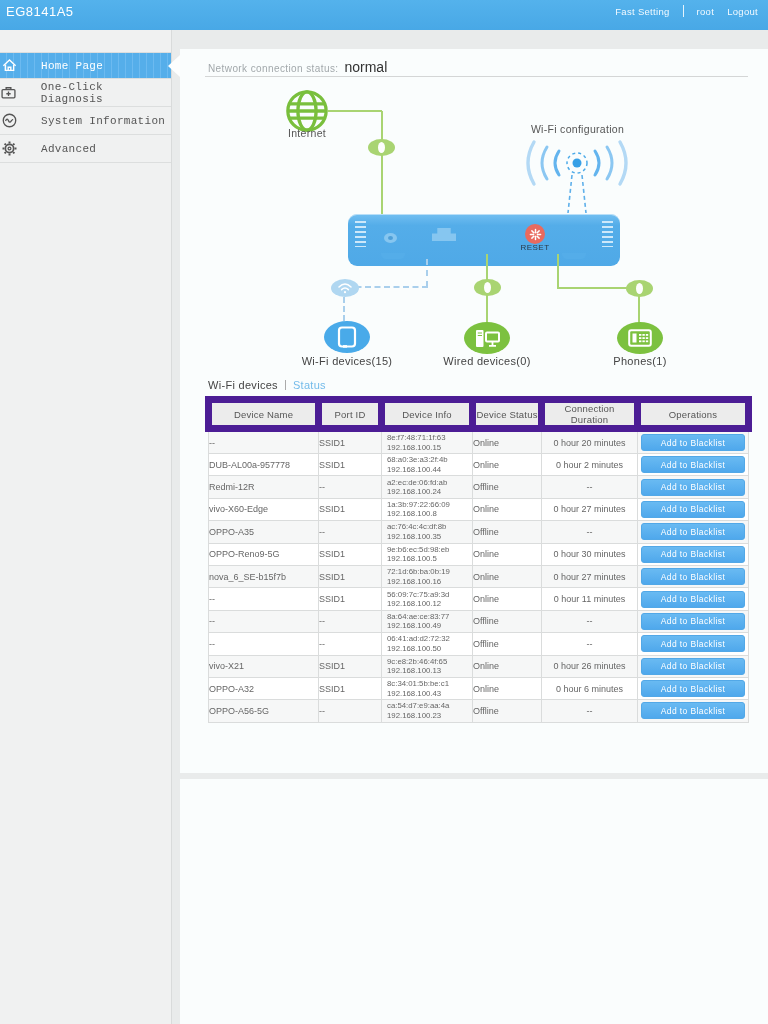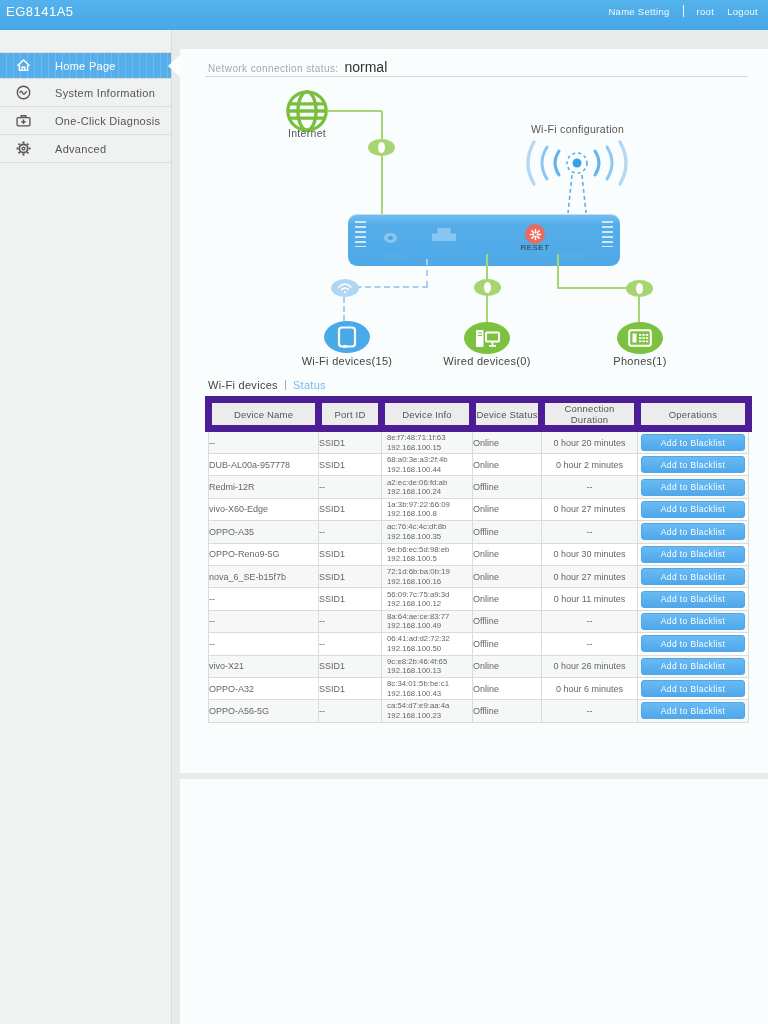--- a/index.html
+++ b/index.html
@@ -11,22 +11,22 @@
     background:linear-gradient(#54b2ec,#48a8e6); display:flex; align-items:center;
     justify-content:space-between; padding:0 10px 8px 6px; z-index:30; }
   .brand { color:#fff; font-size:13px; letter-spacing:.5px; }
   .topbar-right { display:flex; align-items:center; gap:13px; }
   .toplink { color:#f2faff; font-size:9.5px; text-decoration:none; letter-spacing:.3px; cursor:pointer; }
   .tdiv { width:1px; height:12px; background:rgba(255,255,255,.85); }
 
   
   .sidebar { position:absolute; left:0; top:30px; width:172px; height:994px;
     background:#f0f1f1; border-right:1px solid #d9dbdb; }
-  .side-item { height:28px; display:flex; align-items:center; gap:9px; padding-left:14px;
-    border-bottom:1px solid #dcdede; font-size:11px; color:#555; cursor:pointer; position:relative; }
+  .side-item { height:28px; display:flex; align-items:center; gap:9px; padding-left:0;
+    border-bottom:1px solid #dcdede; font-size:11px; color:#555; cursor:pointer; position:relative;font-family:Liberation Mono, monospace; }
   .side-item:first-child { margin-top:22px; border-top:1px solid #dcdede; height:27px; }
   .side-item .slabel { padding-left:14px; letter-spacing:.3px; }
   .side-item.active { color:#fff;
     background:repeating-linear-gradient(90deg,#55aeea 0,#55aeea 6px,#6cbaf0 6px,#6cbaf0 7px); }
   .sicon { width:18px; height:18px; display:inline-flex; align-items:center; justify-content:center; }
   .active-arrow { position:absolute; left:168px; top:2px; width:0; height:0;
     border-top:11px solid transparent; border-bottom:11px solid transparent; border-right:12px solid #fdfefe; }
 
   
   .panel { position:absolute; background:#fafdfd; }
@@ -97,21 +97,21 @@
   .bl-btn { display:block; margin:0 auto; width:104px; height:17px; border:1px solid #52a8e7;
     border-radius:3px; background:linear-gradient(#69baf2,#4fa8ec); color:#fff; font-size:8.5px;
     font-family:"Liberation Sans",sans-serif; letter-spacing:.4px; cursor:pointer; padding:0; line-height:14px; }
 </style>
 </head>
 <body>
 
 <div class="topbar">
   <div class="brand">EG8141A5</div>
   <div class="topbar-right">
-    <a class="toplink">Name Setting</a>
+    <a class="toplink">Fast Setting</a>
     <span class="tdiv"></span>
     <a class="toplink">root</a>
     <a class="toplink">Logout</a>
   </div>
 </div>
 
 <div class="sidebar">
   <div class="side-item active">
     <span class="sicon">
       <svg width="17" height="17" viewBox="0 0 18 18" fill="none" stroke="#fff" stroke-width="1.5">
@@ -119,36 +119,36 @@
           <path d="M4.6 8.2 V14.2 H13.4 V8.2"></path>
           <path d="M7.6 14.2 V10.8 H10.4 V14.2"></path>
       </svg>
     </span>
     <span class="slabel">Home Page</span>
     <span class="active-arrow"></span>
   </div>
   <div class="side-item">
     <span class="sicon">
       <svg width="17" height="17" viewBox="0 0 18 18" fill="none" stroke="#555" stroke-width="1.4">
+        <rect x="2.2" y="6" width="13.6" height="8.6" rx="1"></rect>
+          <path d="M6.5 6 V4 H11.5 V6"></path>
+          <path d="M9 8 V12.6 M6.7 10.3 H11.3"></path>
+      </svg>
+    </span>
+    <span class="slabel">One-Click Diagnosis</span>
+  </div>
+  <div class="side-item">
+    <span class="sicon">
+      <svg width="17" height="17" viewBox="0 0 18 18" fill="none" stroke="#555" stroke-width="1.4">
         <circle cx="9" cy="9" r="6.6"></circle>
           <path d="M4.8 9.6 C6 6.6 7 7.2 8 9.4 C9 11.6 10.2 11 11.4 8.4"></path>
           <circle cx="12.2" cy="8.2" r="0.8" fill="#555" stroke="none"></circle>
       </svg>
     </span>
     <span class="slabel">System Information</span>
-  </div>
-  <div class="side-item">
-    <span class="sicon">
-      <svg width="17" height="17" viewBox="0 0 18 18" fill="none" stroke="#555" stroke-width="1.4">
-        <rect x="2.2" y="6" width="13.6" height="8.6" rx="1"></rect>
-          <path d="M6.5 6 V4 H11.5 V6"></path>
-          <path d="M9 8 V12.6 M6.7 10.3 H11.3"></path>
-      </svg>
-    </span>
-    <span class="slabel">One-Click Diagnosis</span>
   </div>
   <div class="side-item">
     <span class="sicon">
       <svg width="17" height="17" viewBox="0 0 18 18" fill="none" stroke="#555">
         <circle cx="9" cy="9" r="4.4" stroke-width="1.8"></circle>
         <g stroke-width="2.1">
           <path d="M9 1.6 V3.6 M9 14.4 V16.4 M1.6 9 H3.6 M14.4 9 H16.4 M3.8 3.8 L5.2 5.2 M12.8 12.8 L14.2 14.2 M14.2 3.8 L12.8 5.2 M5.2 12.8 L3.8 14.2"></path>
         </g>
         <circle cx="9" cy="9" r="1.5" stroke-width="1.3"></circle>
       </svg>

